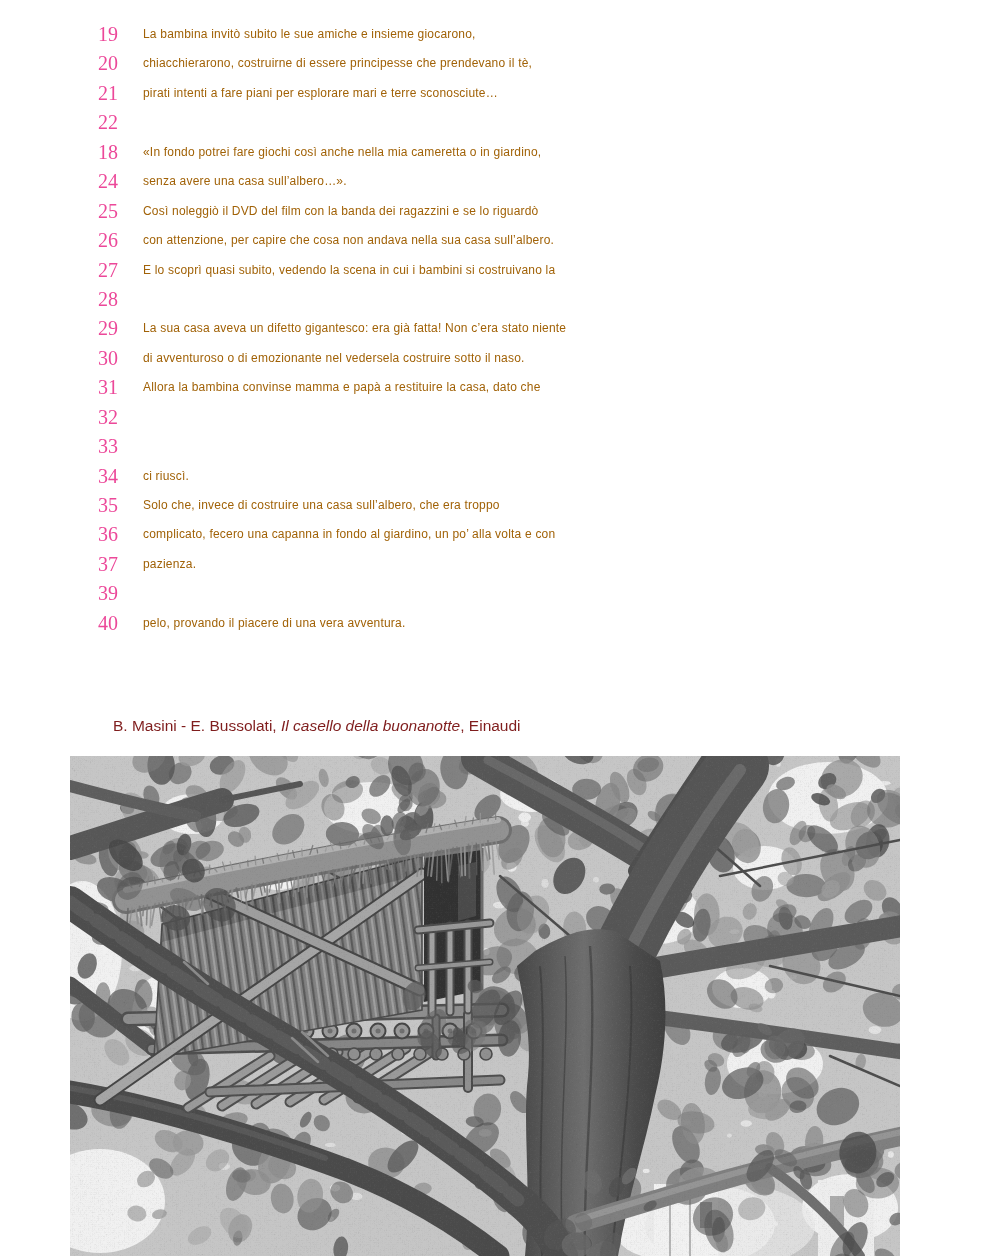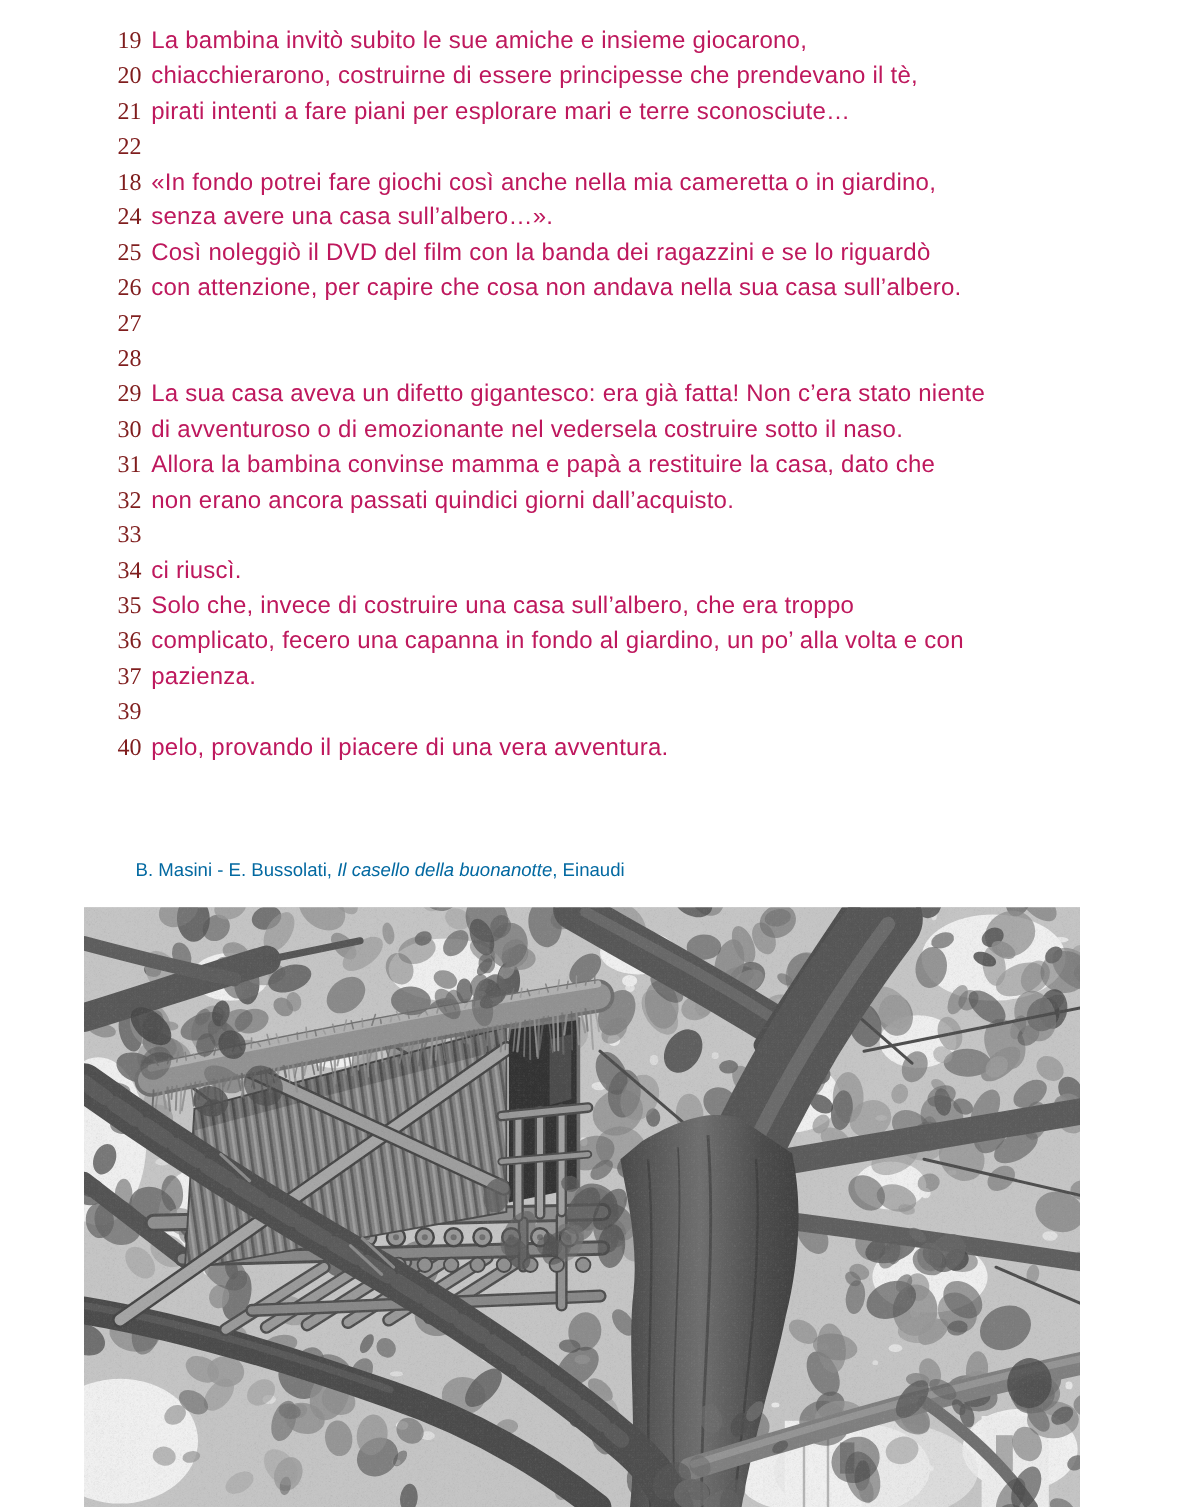--- a/index.html
+++ b/index.html
@@ -4,26 +4,26 @@
 <style>
   html,body{margin:0;padding:0;background:#ffffff;}
   .page{
     position:relative;width:1000px;height:1256px;background:#ffffff;
     font-family:"Liberation Sans", sans-serif;overflow:hidden;
   }
   .passage{position:absolute;top:20px;left:0;width:1000px;}
   .line{display:flex;height:29.45px;line-height:29.45px;white-space:nowrap;}
   .num{
     width:118px;flex:0 0 118px;text-align:right;
-    font-family:"Liberation Serif", serif;font-size:20px;color:#7f1d1d;
+    font-family:"Liberation Serif", serif;font-size:20px;color:#ec4899;
   }
-  .txt{margin-left:8px;font-size:20px;letter-spacing:0.2px;color:#be185d;}
+  .txt{margin-left:25px;font-size:12px;letter-spacing:0.2px;color:#a16207;}
   .attribution{
     position:absolute;top:716px;left:113px;font-size:15.5px;line-height:20px;
-    color:#0369a1;white-space:nowrap;
+    color:#7f1d1d;white-space:nowrap;
   }
   .attribution .it{font-style:italic;}
   .photo{
     position:absolute;left:70px;top:756px;width:830px;height:500px;
     overflow:hidden;background:#c6c6c6;
   }
   .photo svg{display:block;}
 </style>
 </head>
 <body>
@@ -57,39 +57,39 @@
       <div class="line">
         <span class="num">25</span>
         <span class="txt">Così noleggiò il DVD del film con la banda dei ragazzini e se lo riguardò</span>
       </div>
       <div class="line">
         <span class="num">26</span>
         <span class="txt">con attenzione, per capire che cosa non andava nella sua casa sull’albero.</span>
       </div>
       <div class="line">
         <span class="num">27</span>
+        <span class="txt">E lo scoprì quasi subito, vedendo la scena in cui i bambini si costruivano la</span>
       </div>
       <div class="line">
         <span class="num">28</span>
       </div>
       <div class="line">
         <span class="num">29</span>
         <span class="txt">La sua casa aveva un difetto gigantesco: era già fatta! Non c’era stato niente</span>
       </div>
       <div class="line">
         <span class="num">30</span>
         <span class="txt">di avventuroso o di emozionante nel vedersela costruire sotto il naso.</span>
       </div>
       <div class="line">
         <span class="num">31</span>
         <span class="txt">Allora la bambina convinse mamma e papà a restituire la casa, dato che</span>
       </div>
       <div class="line">
         <span class="num">32</span>
-        <span class="txt">non erano ancora passati quindici giorni dall’acquisto.</span>
       </div>
       <div class="line">
         <span class="num">33</span>
       </div>
       <div class="line">
         <span class="num">34</span>
         <span class="txt">ci riuscì.</span>
       </div>
       <div class="line">
         <span class="num">35</span>

